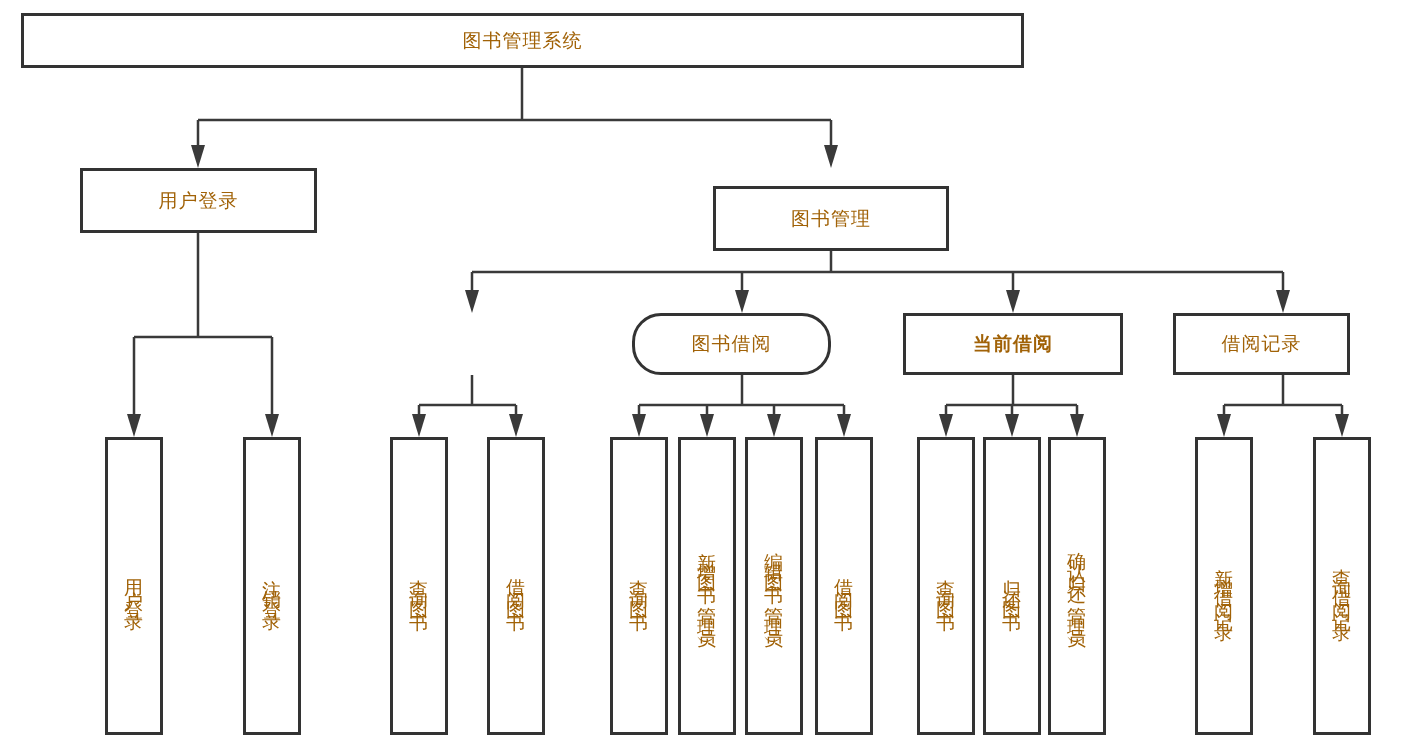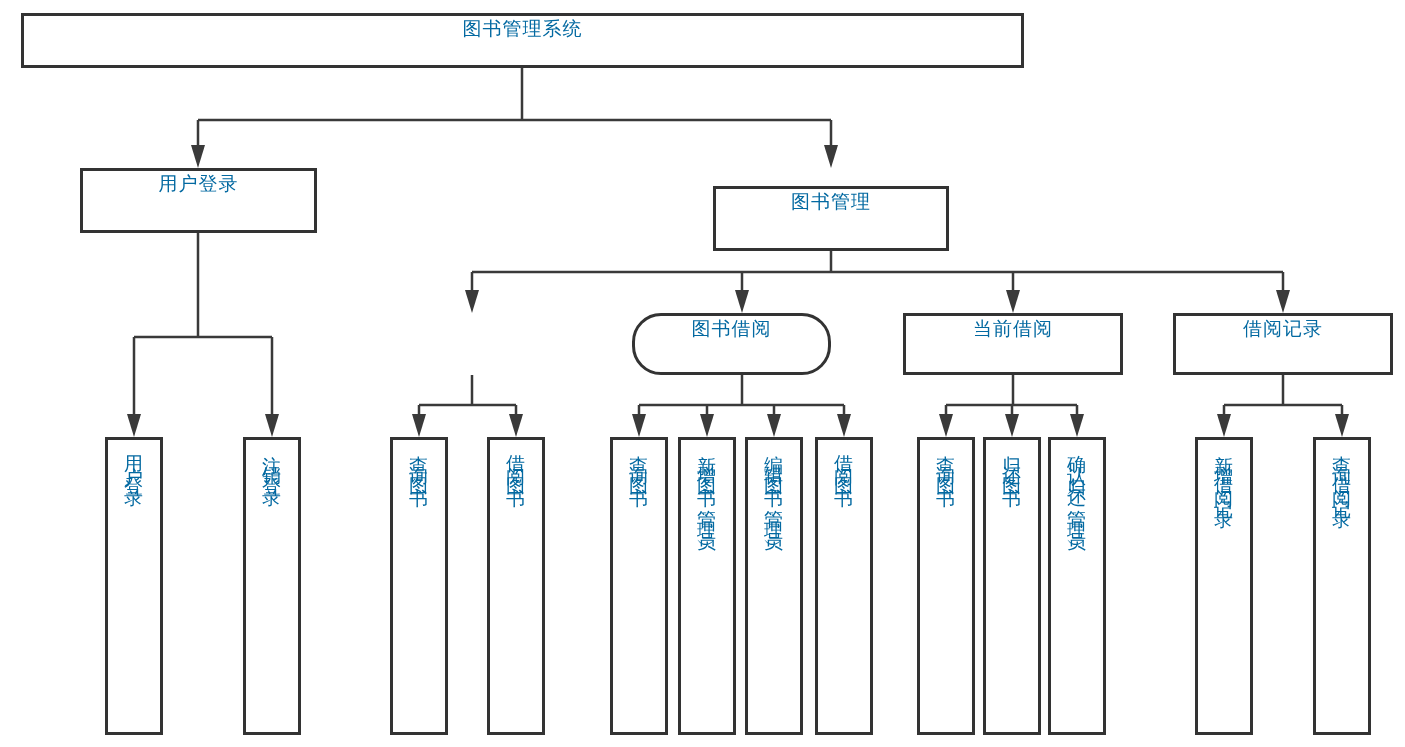--- a/index.html
+++ b/index.html
@@ -10,23 +10,23 @@
     font-family:"Liberation Sans","DejaVu Sans",sans-serif;
     overflow:hidden;
   }
   .wires{position:absolute;left:0;top:0;width:1405px;height:747px;}
   .box{
     position:absolute;
     box-sizing:border-box;
     background:#ffffff;
     border:3px solid #333333;
     display:flex;
-    align-items:flex-start;
+    align-items:center;
     justify-content:center;
-    color:#0369a1;
+    color:#a16207;
     font-size:19px;
     letter-spacing:1px;
     z-index:2;
   }
   .leaf span{
     writing-mode:vertical-rl;
     text-orientation:mixed;
     letter-spacing:11px;
     line-height:1;
     white-space:nowrap;
@@ -102,24 +102,24 @@
   <div class="box" style="left:80px;top:168px;width:237px;height:65px;">
     <span>用户登录</span>
   </div>
   <div class="box" style="left:713px;top:168px;width:236px;height:65px;margin-top:18px;">
     <span>图书管理</span>
   </div>
 
   <div class="box" style="left:632px;top:313px;width:199px;height:62px;border-radius:29px;">
     <span>图书借阅</span>
   </div>
-  <div class="box" style="left:903px;top:313px;width:220px;height:62px;">
+  <div class="box" style="left:903px;top:313px;width:220px;height:62px;font-weight:bold;">
     <span>当前借阅</span>
   </div>
-  <div class="box" style="left:1173px;top:313px;width:220px;height:62px;">
+  <div class="box" style="left:1173px;top:313px;width:177px;height:62px;">
     <span>借阅记录</span>
   </div>
 
   <div class="box leaf" style="left:105px;top:437px;width:58px;height:298px;">
     <span>用户登录</span>
   </div>
   <div class="box leaf" style="left:243px;top:437px;width:58px;height:298px;">
     <span>注销登录</span>
   </div>
 

